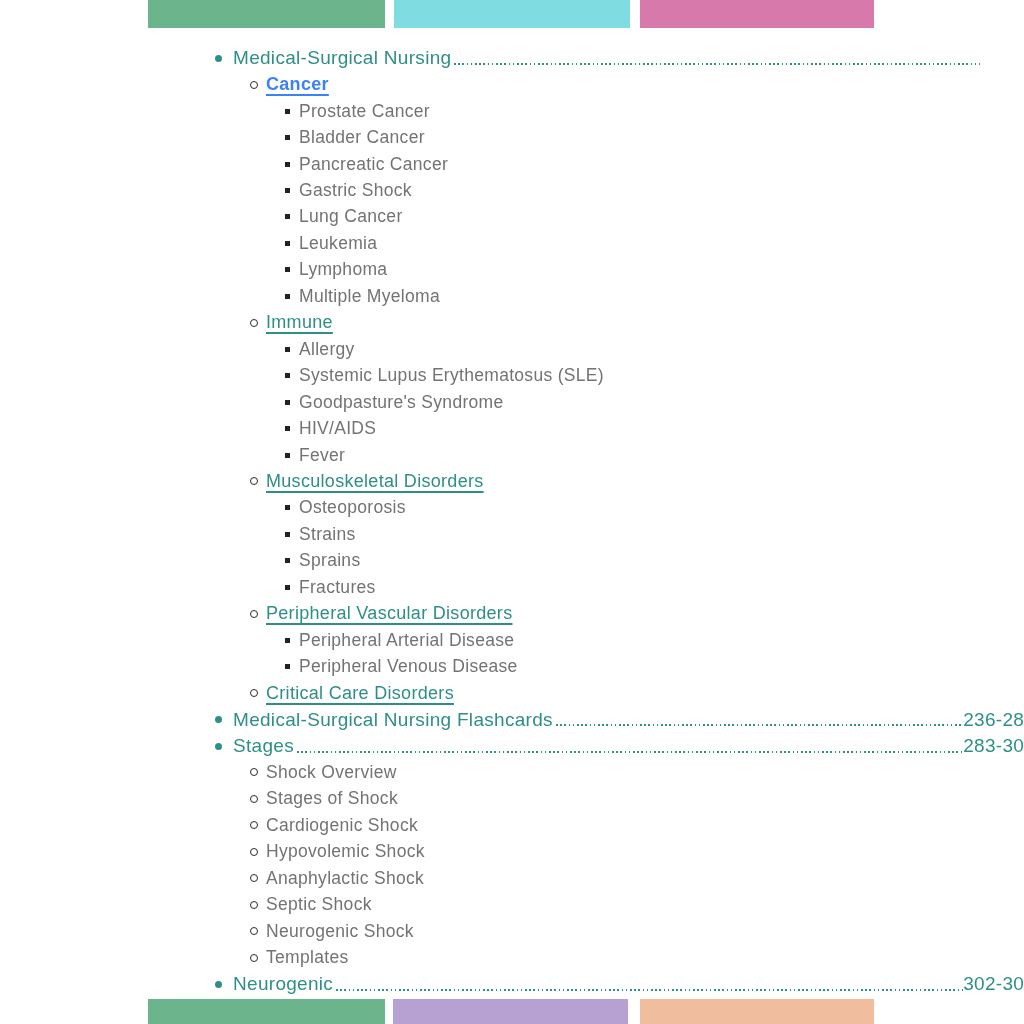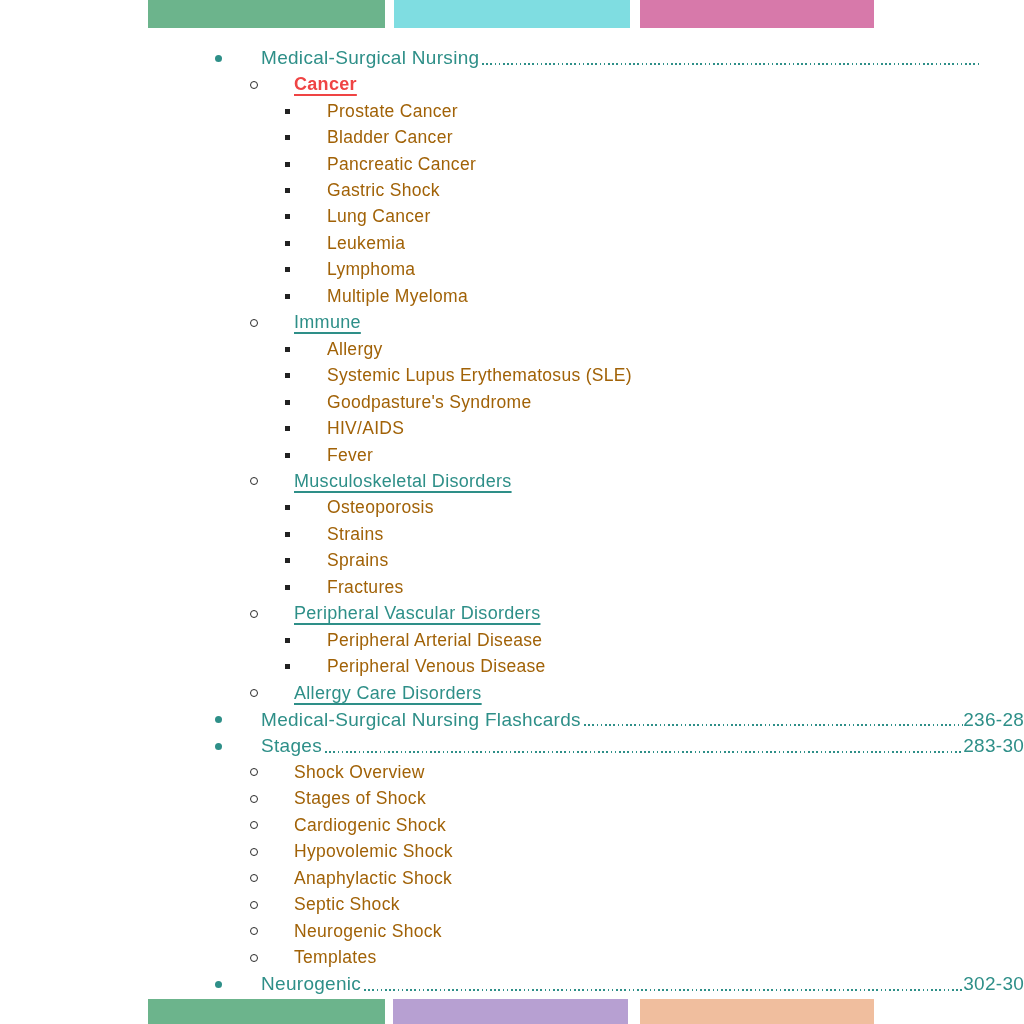--- a/index.html
+++ b/index.html
@@ -36,39 +36,39 @@
   .row.l3 { padding-left:285px; }
 
   .bullet { display:flex; align-items:center; justify-content:flex-start; }
   .l1 .bullet { flex:0 0 18px; }
   .l2 .bullet { flex:0 0 16px; }
   .l3 .bullet { flex:0 0 14px; }
   .shape-dot   { width:7px; height:7px; border-radius:50%; background:#2E8F88; }
   .shape-circ  { width:6px; height:6px; border-radius:50%; border:1.5px solid #2b2b2b; background:transparent; }
   .shape-sq    { width:5px; height:5px; background:#222222; }
 
-  .label { flex:0 0 auto;margin-left:28px; }
+  .label { flex:0 0 auto; }
   .s-teal .label, .s-teal-heading .label {
     color:#2E8F88;
   }
   .s-teal .label { font-size:19px; font-weight:500; }
   .s-teal-heading .label {
     font-size:18px; font-weight:500;
     text-decoration:underline;
     text-decoration-thickness:1.5px;
     text-underline-offset:4px;
     text-align:center;
   }
   .s-dark-heading .label {
-    color:#ef4444; font-size:18px; font-weight:bold;
+    color:#3b82f6; font-size:18px; font-weight:bold;
     text-decoration:underline;
     text-decoration-thickness:1.8px;
     text-underline-offset:3.5px;
   }
-  .s-dark .label { color:#a16207; font-size:17.5px; }
+  .s-dark .label { color:#737373; font-size:17.5px; }
 
   .leader {
     flex:1 1 auto;
     align-self:flex-end;
     height:2px;
     margin:0 0 6.5px 3px;
     background-image:repeating-linear-gradient(to right, #2E8F88 0 1.6px, transparent 1.6px 4.2px);
   }
   .row.short .leader { margin-right:55px; }
   .pages { flex:0 0 auto; color:#2E8F88; font-size:19px; font-weight:500; }
@@ -226,21 +226,21 @@
       <div class="row l3 s-dark">
         <span class="bullet">
           <span class="shape-sq"></span>
         </span>
         <span class="label">Peripheral Venous Disease</span>
       </div>
       <div class="row l2 s-teal-heading">
         <span class="bullet">
           <span class="shape-circ"></span>
         </span>
-        <span class="label">Allergy Care Disorders</span>
+        <span class="label">Critical Care Disorders</span>
       </div>
       <div class="row l1 s-teal">
         <span class="bullet">
           <span class="shape-dot"></span>
         </span>
         <span class="label">Medical-Surgical Nursing Flashcards</span>
         <span class="leader"></span>
         <span class="pages">236-282</span>
       </div>
       <div class="row l1 s-teal">

